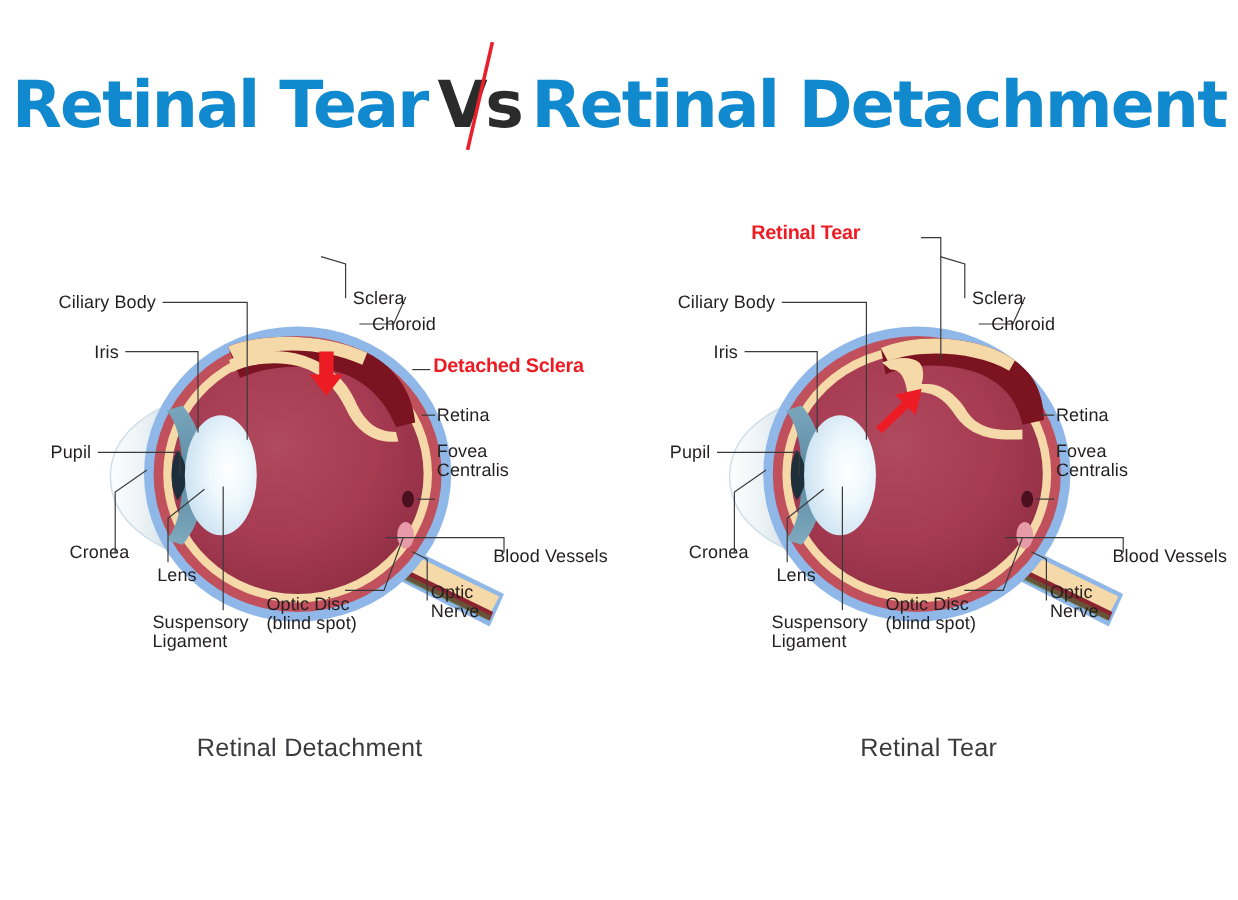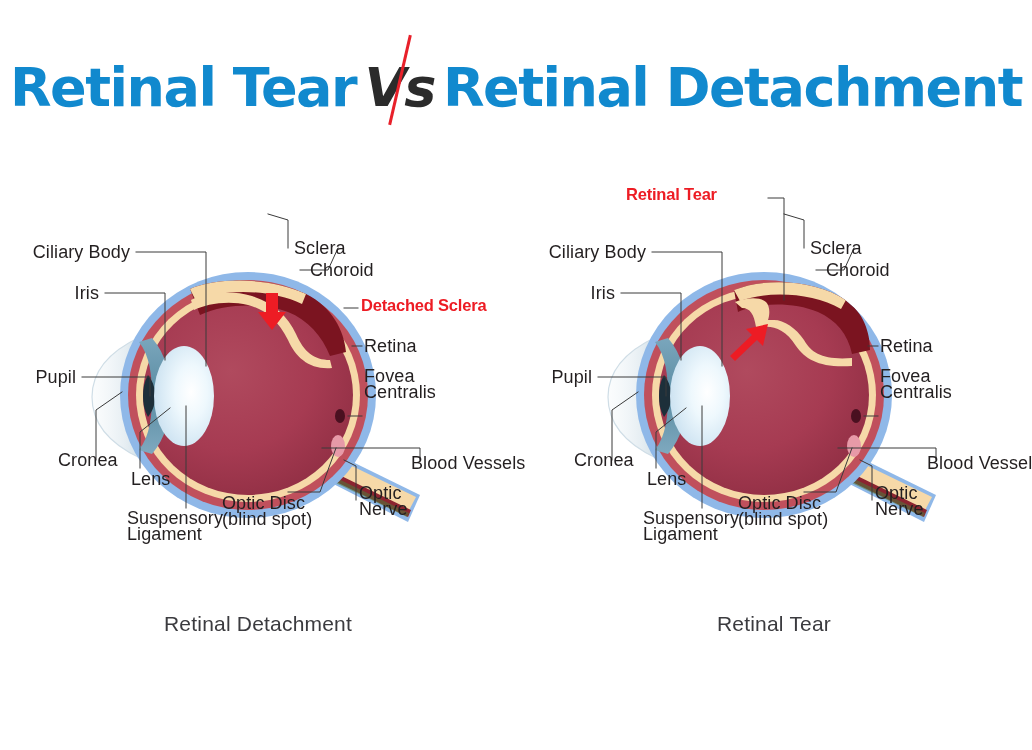--- a/index.html
+++ b/index.html
@@ -24,21 +24,20 @@
     font-weight: bold;
     letter-spacing: -1.5px;
     color: #1189ce;
     vertical-align: middle;
   }
   .vs-wrap {
     position: relative;
     display: inline-block;
     vertical-align: middle;
     padding: 0 4px;
-    font-style: italic;
   }
   .vs-v, .vs-s {
     font-family: "DejaVu Sans", sans-serif;
     font-size: 54px; font-weight: bold;
     color: #2b2b2b; letter-spacing: -2px;
   }
   .vs-slash {
     position: absolute;
     left: 50%; top: -22px;
     width: 3px; height: 92px;
@@ -51,21 +50,21 @@
   .panel { position: absolute; top: 170px; width: 516px; height: 420px; }
   #panel-left  { left: 0px; }
   #panel-right { left: 516px; }
 
   .eye-svg { position: absolute; top: 0; left: 0; }
 
   
   .lbl {
     position: absolute;
     font-family: "Liberation Sans", sans-serif;
-    font-size: 18px;
+    font-size: 15px;
     color: #231f20;
     line-height: 15.5px;
     white-space: nowrap;
     letter-spacing: 0.1px;
   }
   .lbl.r { text-align: right; }
   .lbl.red {
     color: #ed1c24;
     font-weight: bold;
     font-size: 16.5px;

